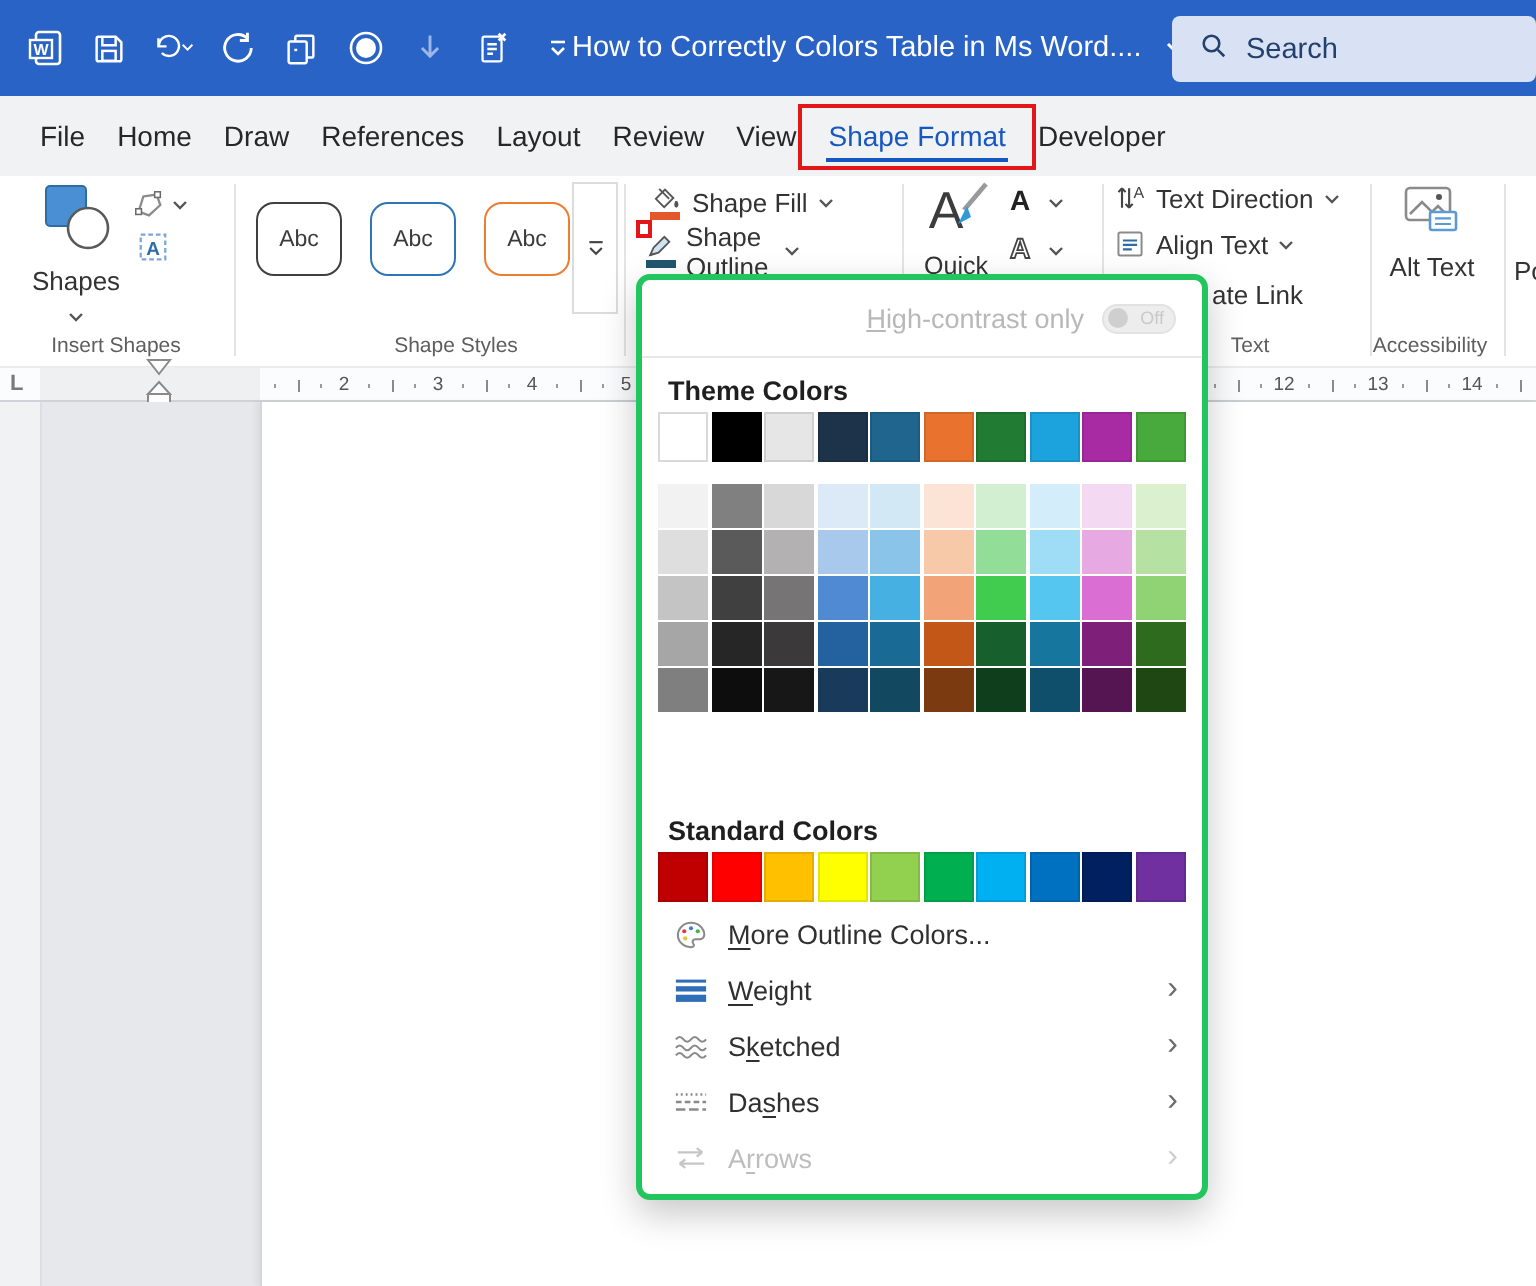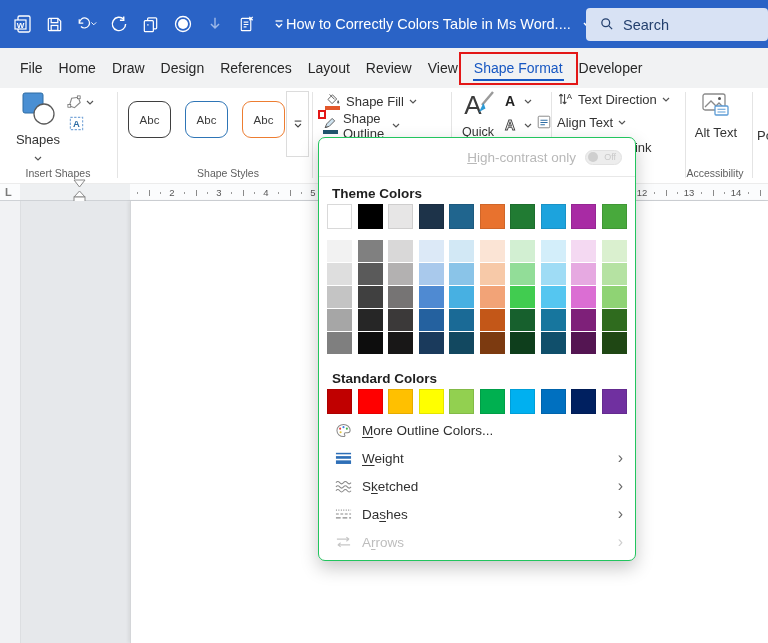--- a/index.html
+++ b/index.html
@@ -63,38 +63,38 @@
   .tabsel{position:absolute;left:5px;top:2px;font-size:11px;font-weight:bold;color:#7a7a7a;}
   .indent-marker{position:absolute;left:72px;top:-5px;}
 
   
   .canvas{position:absolute;top:201px;left:0;right:0;bottom:0;background:#e6e8eb;}
   .vruler{position:absolute;left:0;top:0;bottom:0;width:20px;background:#f1f2f4;border-right:1px solid #dcdee1;}
   .page{position:absolute;left:130px;right:0;top:0;bottom:0;background:#fff;
         border-left:1px solid #d4d6d9;box-shadow:-2px 0 3px rgba(0,0,0,0.06);}
 
   
-  .dropdown{position:absolute;left:318px;top:137px;width:318px;background:#fff;
-            border:1px solid #22c55e;border-radius:7px;box-shadow:0 7px 18px rgba(0,0,0,0.22);
+  .dropdown{position:absolute;left:318px;top:137px;width:286px;background:#fff;
+            border:3px solid #22c55e;border-radius:7px;box-shadow:0 7px 18px rgba(0,0,0,0.22);
             z-index:50;box-sizing:border-box;padding-bottom:6px;}
   .hc-row{height:38px;display:flex;align-items:center;justify-content:flex-end;gap:9px;padding-right:13px;}
   .hc-label{font-size:13.5px;color:#b8b8b8;}
   .toggle{width:37px;height:15px;border-radius:8px;background:#ededed;border:1px solid #e2e2e2;
           position:relative;box-sizing:border-box;}
   .toggle .knob{position:absolute;left:2px;top:1.5px;width:10px;height:10px;border-radius:50%;background:#cfcfcf;}
   .toggle .tlabel{position:absolute;right:5px;top:1.5px;font-size:9px;color:#c9c9c9;}
   .dsep{height:1px;background:#e8e8e8;}
   .sec-heading{margin:9px 0 3px 13px;font-size:13.5px;font-weight:bold;color:#1f1f1f;}
   .swatch-row{margin:0 8px;display:flex;justify-content:space-between;}
   .swatch{width:25px;height:25px;box-sizing:border-box;border:1px solid rgba(0,0,0,0.10);}
   .swatch.light{border:1px solid #d9d9d9;}
   .shade-grid{margin:11px 8px 0;display:flex;justify-content:space-between;}
   .shade-col{display:flex;flex-direction:column;gap:1px;}
   .shade-cell{width:25px;height:22px;}
-  .sec-heading.std{margin-top:17px;}
+  .sec-heading.std{margin-top:52px;}
   .swatch-row.std{margin-top:3px;}
   .menu-item{display:flex;align-items:center;height:24px;padding-left:14px;position:relative;
              font-size:13.5px;color:#303030;margin-top:4px;}
   .menu-item .micon{width:20px;display:flex;justify-content:center;margin-right:9px;color:#8a8a8a;}
   .menu-item .submenu{margin-left:auto;margin-right:12px;color:#6b6b6b;font-size:16px;line-height:1;}
   .menu-item.first{height:31px;margin-top:11px;background:#f2f2f2;}
   .menu-item.disabled{color:#bdbdbd;}
   .menu-item.disabled .micon{color:#c6c6c6;}
   .menu-item.disabled .submenu{color:#cfcfcf;}
   .menu-item u{text-underline-offset:2px;}
@@ -183,21 +183,20 @@
           </svg>
       </span>
       <span>Search</span>
     </div>
   </div>
 
   <div class="tabrow" id="tabs">
       <span class="tab">File</span>
       <span class="tab">Home</span>
       <span class="tab">Draw</span>
-      <span class="tab">Design</span>
       <span class="tab">References</span>
       <span class="tab">Layout</span>
       <span class="tab">Review</span>
       <span class="tab">View</span>
       <span class="tab active">Shape Format<span class="red-ring"></span></span>
       <span class="tab">Developer</span>
     </div>
 
   <div class="ribbon">
 
@@ -317,21 +316,21 @@
           <path d="M4.5 3.5 v11 M4.5 3.5 l-2 2.2 M4.5 3.5 l2 2.2 M8.5 14.5 V3.5 M8.5 14.5 l-2 -2.2 M8.5 14.5 l2 -2.2"></path>
           <text x="14" y="9" font-size="9" fill="#444" stroke="none" text-anchor="middle">A</text>
         </svg>
       <span class="rbtn-label">Text Direction</span>
       <span class="chev">
           <svg width="8" height="5" viewBox="0 0 8 5">
             <path d="M1 1 L4 4 L7 1" fill="none" stroke="#555" stroke-width="1.2"></path>
           </svg>
         </span>
     </div>
-    <div class="txt-tool" style="left:536px;top:26px;">
+    <div class="txt-tool" style="left:557px;top:26px;">
       <svg width="16" height="16" viewBox="0 0 18 18" fill="none">
           <rect x="2.5" y="2.5" width="13" height="13" rx="1" stroke="#8a8a8a" stroke-width="1.1"></rect>
           <path d="M5 7 h8 M5 9.5 h8 M5 12 h5" stroke="#2e6da4" stroke-width="1.2"></path>
         </svg>
       <span class="rbtn-label">Align Text</span>
       <span class="chev">
           <svg width="8" height="5" viewBox="0 0 8 5">
             <path d="M1 1 L4 4 L7 1" fill="none" stroke="#555" stroke-width="1.2"></path>
           </svg>
         </span>

